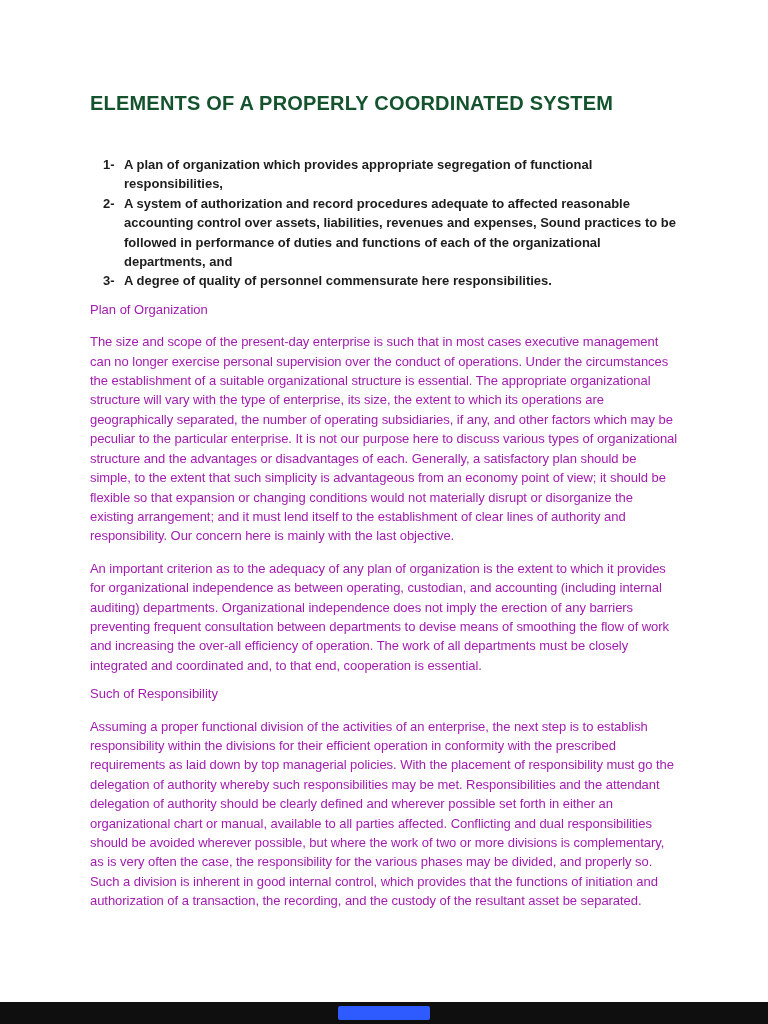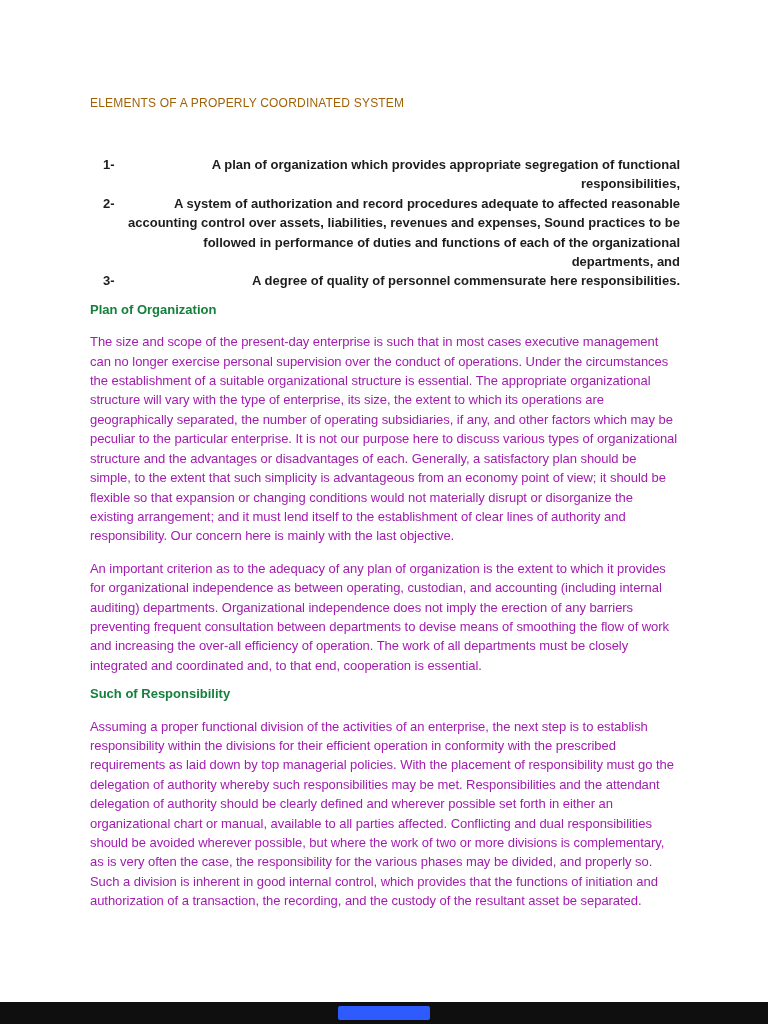--- a/index.html
+++ b/index.html
@@ -14,42 +14,42 @@
     -webkit-font-smoothing: antialiased;
   }
   .content {
     position: absolute;
     top: 0;
     left: 90px;
     width: 590px;
   }
   .doc-title {
     margin: 94px 0 0 0;
-    font-size: 12px;
+    font-size: 20px;
     line-height: 18px;
-    font-weight: 400;
+    font-weight: 700;
     letter-spacing: 0.2px;
-    color: #a16207;
+    color: #14532d;
   }
   .num-list {
     margin: 43px 0 0 13px;
     font-size: 13px;
     line-height: 19.4px;
     font-weight: 700;
     color: #1d1d1d;
   }
   .list-row { display: flex; }
   .list-marker { flex: 0 0 21px; width: 21px; }
-  .list-text { flex: 1; text-align: right; }
+  .list-text { flex: 1; }
   .sec-heading {
     margin: 9px 0 0 0;
     font-size: 13px;
     line-height: 19.4px;
-    font-weight: 700;
-    color: #15803d;
+    font-weight: 400;
+    color: #a21caf;
   }
   .sec-body {
     margin: 13px 0 0 0;
     font-size: 13px;
     line-height: 19.4px;
     font-weight: 400;
     letter-spacing: -0.05px;
     color: #a21caf;
   }
   .footer-bar {

